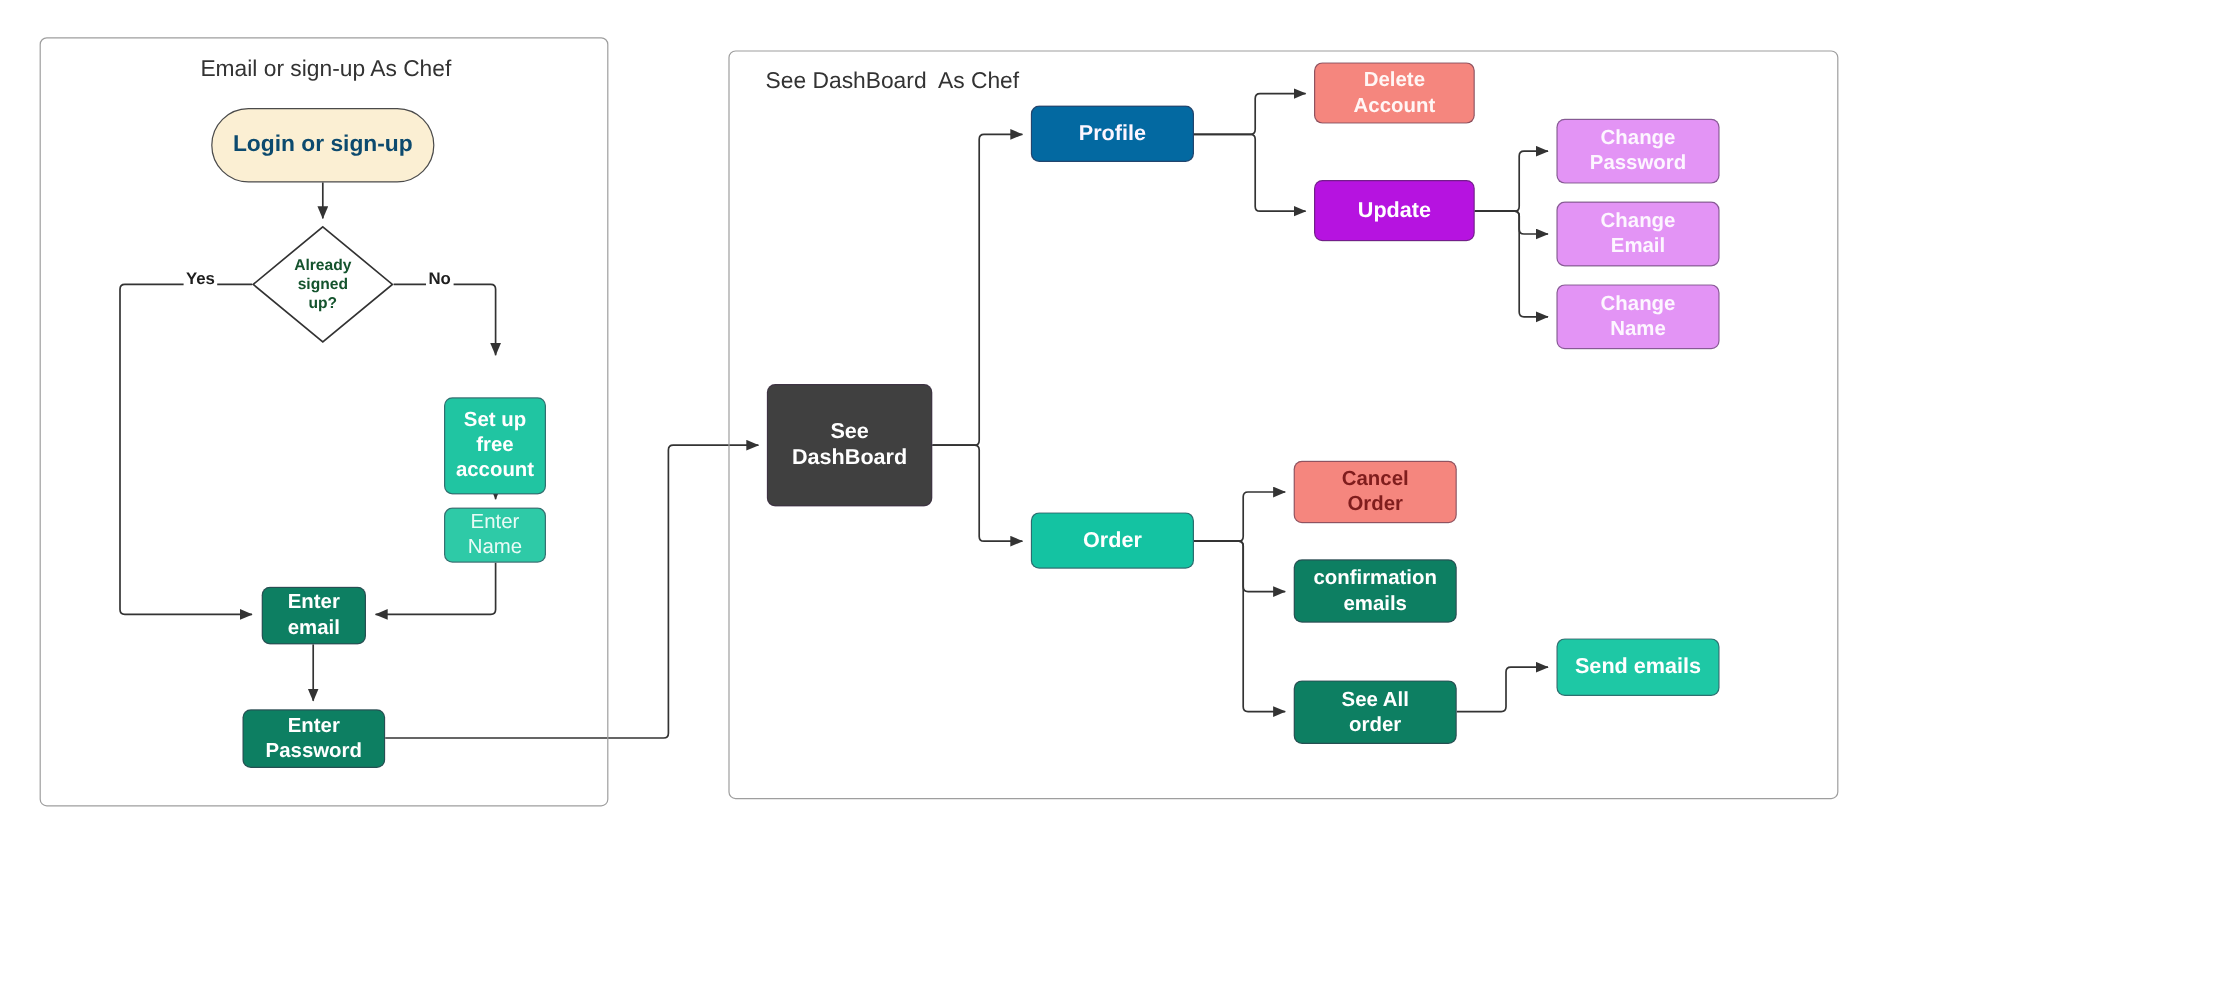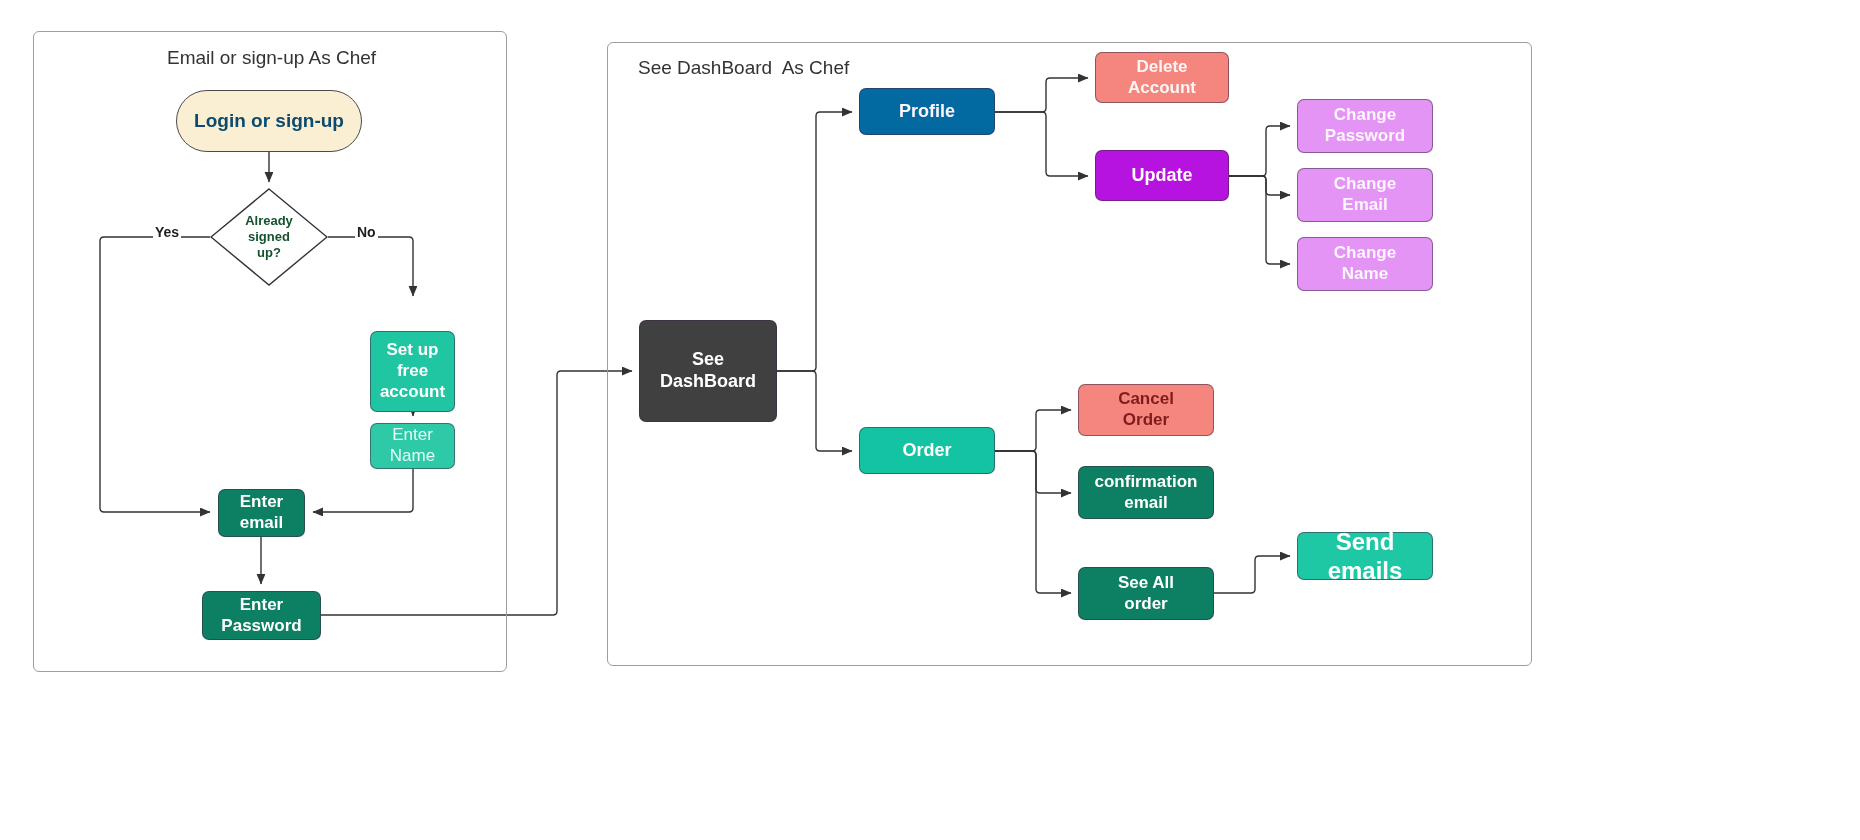--- a/index.html
+++ b/index.html
@@ -194,23 +194,23 @@
 
   <div class="node" style="left:1297px; top:237px; width:136px; height:54px; background:#e394f5; color:#fdf6ff; white-space:pre-line;">Change
 Name</div>
 
   <div class="node" style="left:859px; top:427px; width:136px; height:47px; background:#14c3a2; font-size:18px;">Order</div>
 
   <div class="node" style="left:1078px; top:384px; width:136px; height:52px; background:#f5867e; color:#7f1d1d; white-space:pre-line;">Cancel
 Order</div>
 
   <div class="node" style="left:1078px; top:466px; width:136px; height:53px; background:#0d7f62; white-space:pre-line;">confirmation
-email</div>
+emails</div>
 
   <div class="node" style="left:1078px; top:567px; width:136px; height:53px; background:#0d7f62; white-space:pre-line;">See All
 order</div>
 
-  <div class="node" style="left:1297px; top:532px; width:136px; height:48px; background:#1ec8a5; font-size:24px;">Send emails</div>
+  <div class="node" style="left:1297px; top:532px; width:136px; height:48px; background:#1ec8a5; font-size:18px;">Send emails</div>
 
   <div class="edge-label" style="left:153px; top:224px;">Yes</div>
   <div class="edge-label" style="left:355px; top:224px;">No</div>
 
 </div>
 
 </body></html>

